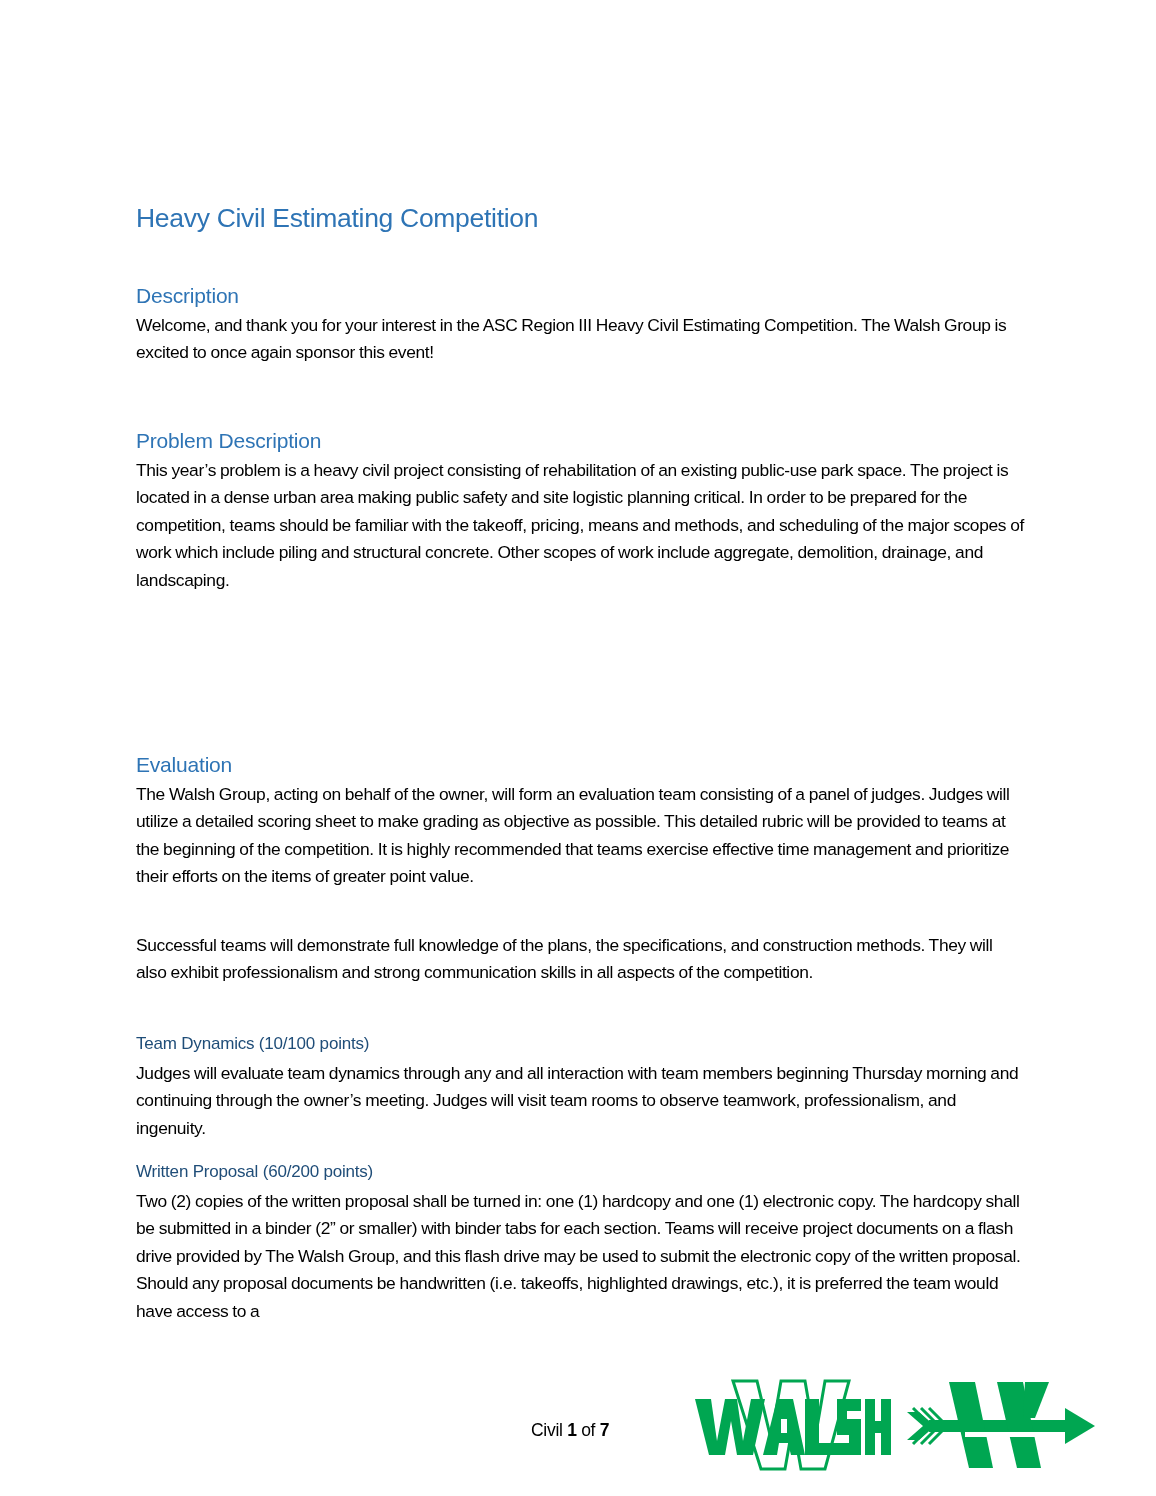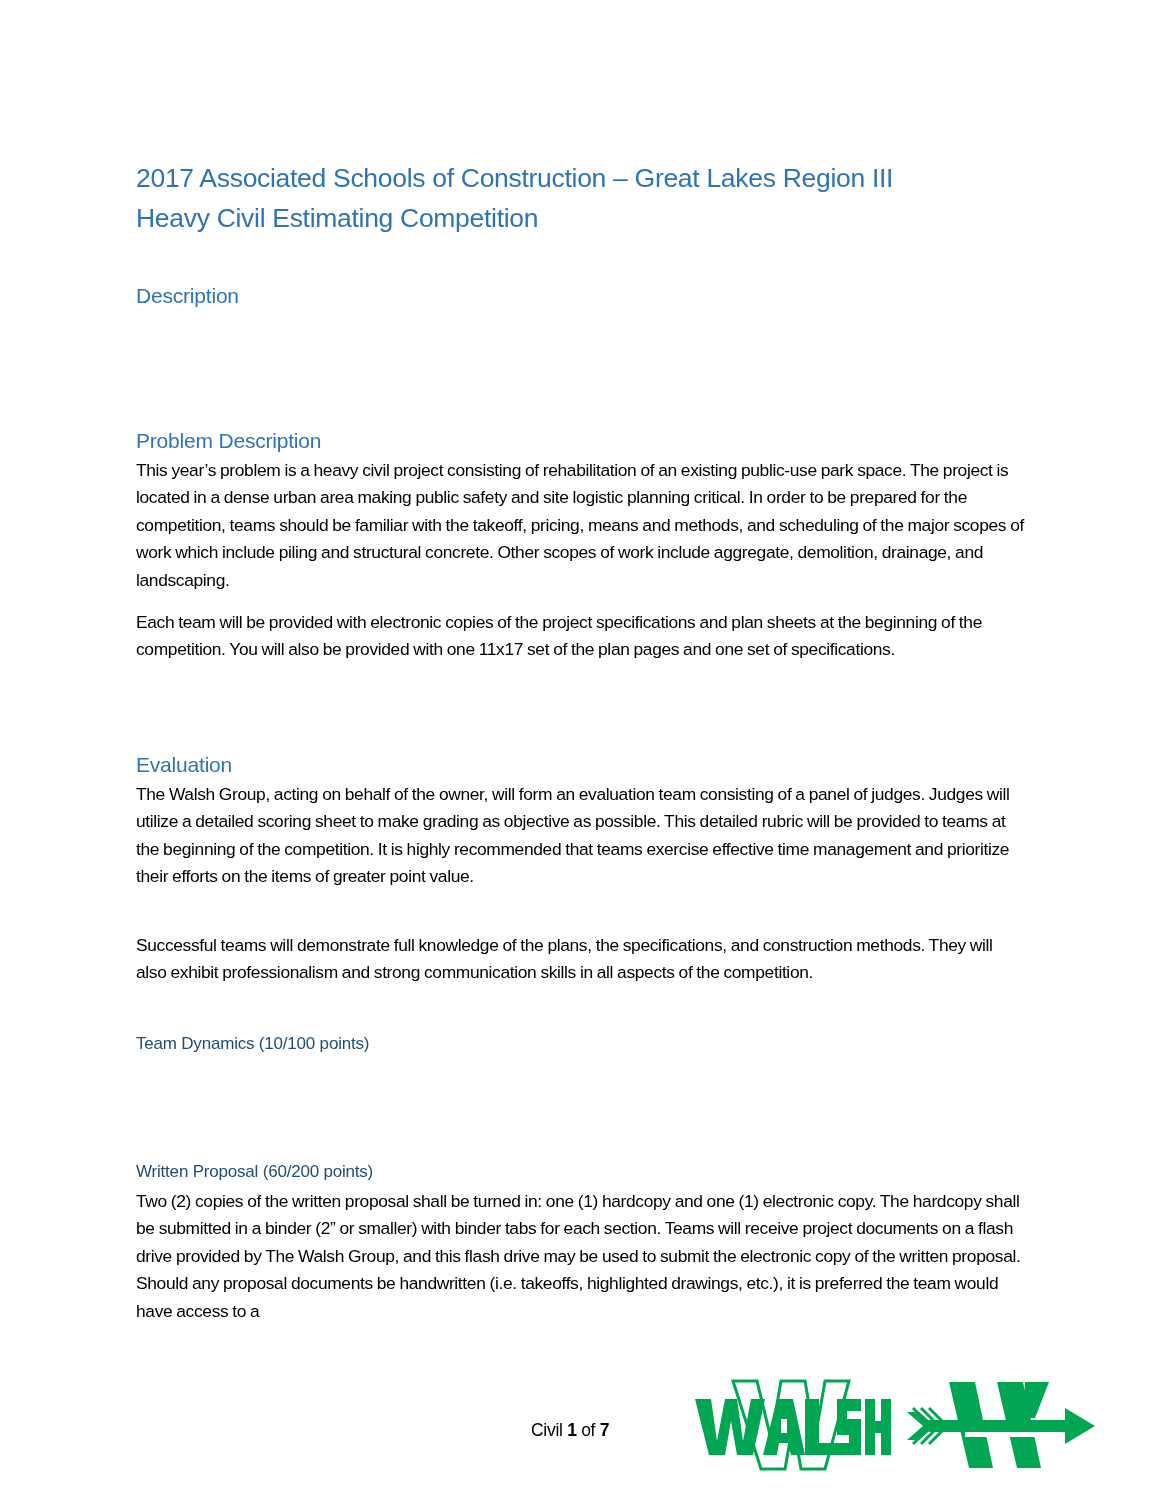--- a/index.html
+++ b/index.html
@@ -33,35 +33,36 @@
     .footer-page b { font-weight: bold; }
     .logo-walsh { position: absolute; left: 693px; top: 1379px; width: 200px; height: 92px; }
     .logo-arrow { position: absolute; left: 905px; top: 1380px; width: 192px; height: 90px; }
   </style>
 </head>
 <body>
 
 <div class="page">
 
   <h1 class="title">
-    <span>2017 Associated Schools of Construction – Great Lakes Region III</span><br>
+    <br>
     <span>Heavy Civil Estimating Competition</span>
   </h1>
 
   <h2 class="h1" style="top:282px;">Description</h2>
+  <p class="p" style="top:312px;">Welcome, and thank you for your interest in the ASC Region III Heavy Civil Estimating Competition.  The Walsh Group is excited to once again sponsor this event!</p>
 
   <h2 class="h1" style="top:427px;">Problem Description</h2>
   <p class="p" style="top:457px;">This year’s problem is a heavy civil project consisting of rehabilitation of an existing public-use park space.  The project is located in a dense urban area making public safety and site logistic planning critical.  In order to be prepared for the competition, teams should be familiar with the takeoff, pricing, means and methods, and scheduling of the major scopes of work which include piling and structural concrete.  Other scopes of work include aggregate, demolition, drainage, and landscaping.</p>
-  <p class="p" style="top:609px;">Each team will be provided with electronic copies of the project specifications and plan sheets at the beginning of the competition.  You will also be provided with one 11x17 set of the plan pages and one set of specifications.</p>
 
   <h2 class="h1" style="top:751px;">Evaluation</h2>
   <p class="p" style="top:781px;">The Walsh Group, acting on behalf of the owner, will form an evaluation team consisting of a panel of judges.  Judges will utilize a detailed scoring sheet to make grading as objective as possible.  This detailed rubric will be provided to teams at the beginning of the competition.  It is highly recommended that teams exercise effective time management and prioritize their efforts on the items of greater point value.</p>
   <p class="p" style="top:932px;">Successful teams will demonstrate full knowledge of the plans, the specifications, and construction methods.  They will also exhibit professionalism and strong communication skills in all aspects of the competition.</p>
 
   <h3 class="h2" style="top:1031px;">Team Dynamics (10/100 points)</h3>
+  <p class="p" style="top:1060px;">Judges will evaluate team dynamics through any and all interaction with team members beginning Thursday morning and continuing through the owner’s meeting.  Judges will visit team rooms to observe teamwork, professionalism, and ingenuity.</p>
 
   <h3 class="h2" style="top:1159px;">Written Proposal (60/200 points)</h3>
   <p class="p" style="top:1188px;">Two (2) copies of the written proposal shall be turned in: one (1) hardcopy and one (1) electronic copy.  The hardcopy shall be submitted in a binder (2” or smaller) with binder tabs for each section.  Teams will receive project documents on a flash drive provided by The Walsh Group, and this flash drive may be used to submit the electronic copy of the written proposal.  Should any proposal documents be handwritten (i.e. takeoffs, highlighted drawings, etc.), it is preferred the team would have access to a</p>
 
   <div class="footer-page">
     <span>Civil</span>
     <b>1</b>
     <span>of</span>
     <b>7</b>
   </div>

